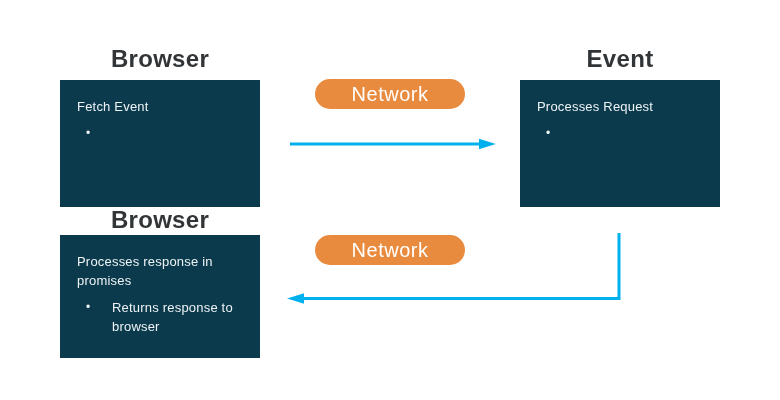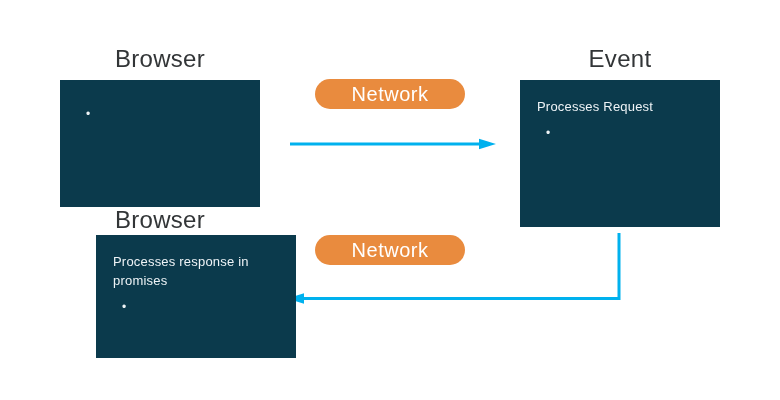--- a/index.html
+++ b/index.html
@@ -18,42 +18,42 @@
     background: var(--background);
     font-family: "Liberation Sans", sans-serif;
     overflow: hidden;
   }
   .abs { position: absolute; }
 
   .node-title {
     width: 200px;
     text-align: center;
     font-size: 24px;
-    font-weight: 400;
+    font-weight: 700;
     letter-spacing: 0.3px;
     color: var(--title-text);
     line-height: 28px;
   }
   #title-browser-top, #title-server { top: 45px; }
   #title-browser-top { left: 60px; }
   #title-server { left: 520px; }
   #title-browser-bottom { left: 60px; top: 206px; }
 
   .node-box {
     width: 200px;
     background: var(--node-bg);
     color: var(--node-text);
     padding: 17px 14px 0 17px;
     font-size: 13px;
     letter-spacing: 0.2px;
     line-height: 19px;
   }
   #node-browser-top  { left: 60px;  top: 80px;  height: 127px; }
-  #node-server       { left: 520px; top: 80px;  height: 147px; }
-  #node-browser-bottom { left: 60px; top: 235px; height: 123px; margin-left: 36px; }
+  #node-server       { left: 520px; top: 80px;  height: 127px; }
+  #node-browser-bottom { left: 60px; top: 235px; height: 123px; }
 
   .bullet-row { display: flex; margin-top: 8px; }
   .bullet-dot {
     flex: 0 0 35px;
     padding-left: 9px;
     font-size: 12px;
     line-height: 19px;
   }
   .bullet-text { flex: 1 1 auto; max-width: 138px; }
 
@@ -88,33 +88,35 @@
     <path class="arrow-line" d="M619 233 L619 298.5 L304 298.5"></path>
     <polygon class="arrow-head" points="304,293.3 287,298.5 304,303.7"></polygon>
   </g>
 </svg>
 
 <div class="abs node-title" id="title-browser-top">Browser</div>
 <div class="abs node-title" id="title-server">Event</div>
 <div class="abs node-title" id="title-browser-bottom">Browser</div>
 
 <div class="abs node-box" id="node-browser-top">
+  <div>Fetch Event</div>
   <div class="bullet-row">
     <span class="bullet-dot">•</span>
   </div>
 </div>
 
 <div class="abs node-box" id="node-server">
   <div>Processes Request</div>
   <div class="bullet-row">
     <span class="bullet-dot">•</span>
   </div>
 </div>
 
 <div class="abs node-box" id="node-browser-bottom">
   <div>Processes response in promises</div>
   <div class="bullet-row">
     <span class="bullet-dot">•</span>
+    <span class="bullet-text">Returns response to browser</span>
   </div>
 </div>
 
 <div class="abs network-pill" id="network-pill-top">Network</div>
 <div class="abs network-pill" id="network-pill-bottom">Network</div>
 
 </body></html>

